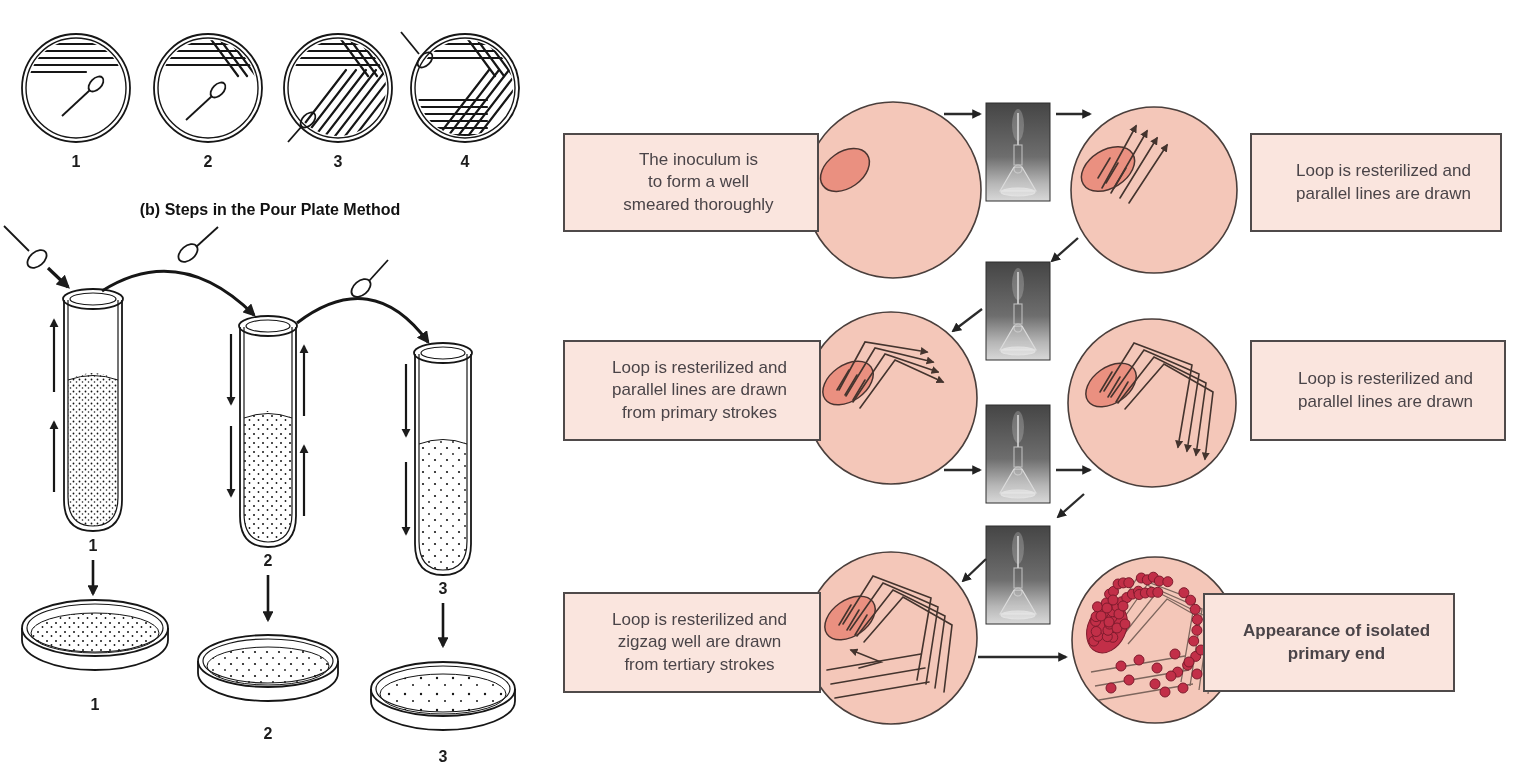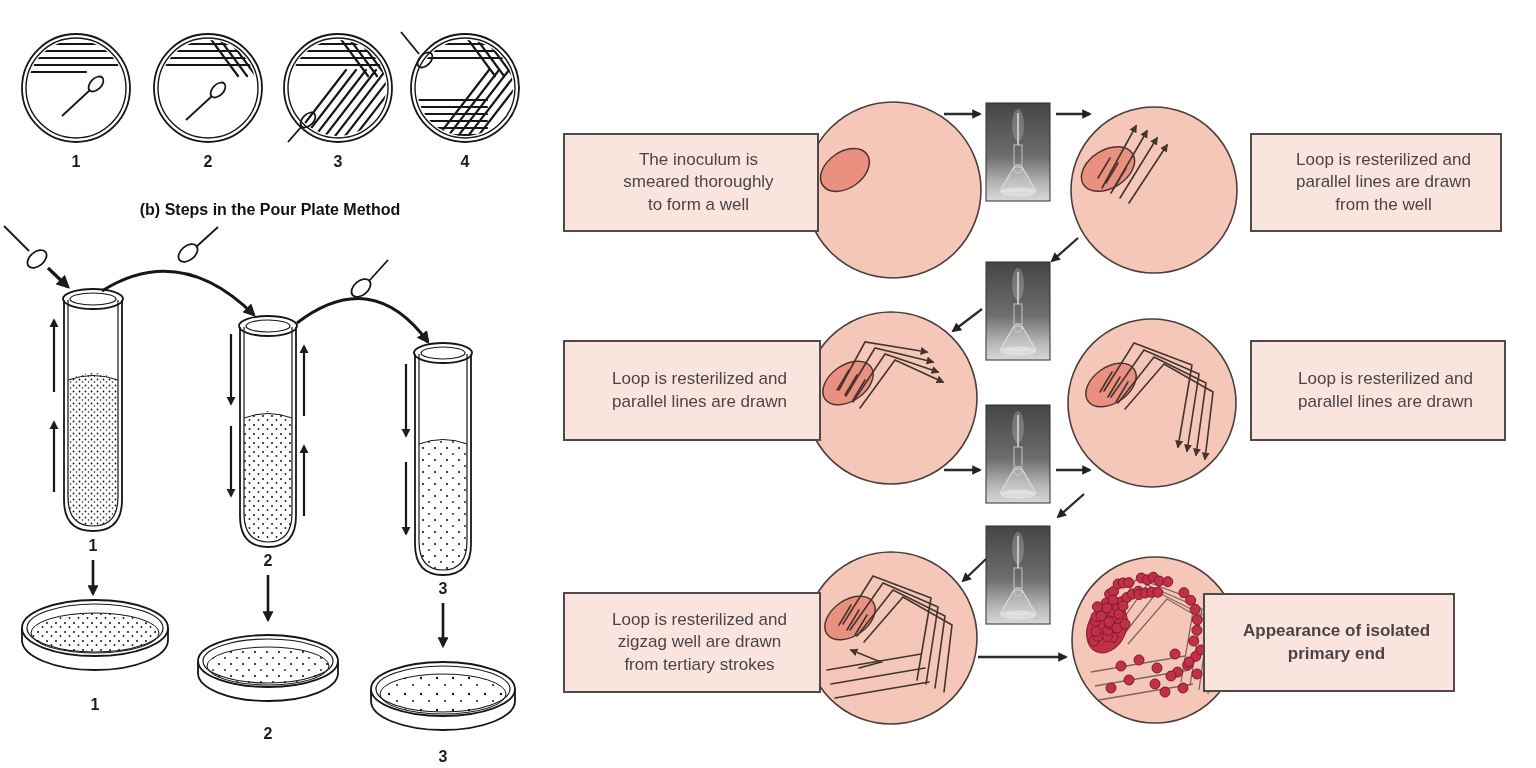--- a/index.html
+++ b/index.html
@@ -426,31 +426,31 @@
     <line x1="944" y1="470" x2="980" y2="470" marker-end="url(#mArr2)"></line>
     <line x1="1056" y1="470" x2="1090" y2="470" marker-end="url(#mArr2)"></line>
     <line x1="1084" y1="494" x2="1058" y2="517" marker-end="url(#mArr2)"></line>
     <line x1="986" y1="559" x2="963" y2="581" marker-end="url(#mArr2)"></line>
     <line x1="978" y1="657" x2="1066" y2="657" marker-end="url(#mArr2)"></line>
   </g>
 </svg>
 
 <div class="step-box" style="left:563px;top:133px;width:237px;height:95px;">
   <span>The inoculum is</span>
+  <span>to form a well</span>
   <span>smeared thoroughly</span>
-  <span>to form a well</span>
 </div>
 <div class="step-box" style="left:1250px;top:133px;width:233px;height:95px;">
   <span>Loop is resterilized and</span>
   <span>parallel lines are drawn</span>
-  <span>from the well</span>
 </div>
 <div class="step-box" style="left:563px;top:340px;width:239px;height:97px;">
   <span>Loop is resterilized and</span>
   <span>parallel lines are drawn</span>
+  <span>from primary strokes</span>
 </div>
 <div class="step-box" style="left:1250px;top:340px;width:237px;height:97px;">
   <span>Loop is resterilized and</span>
   <span>parallel lines are drawn</span>
 </div>
 <div class="step-box" style="left:563px;top:592px;width:239px;height:97px;">
   <span>Loop is resterilized and</span>
   <span>zigzag well are drawn</span>
   <span>from tertiary strokes</span>
 </div>

